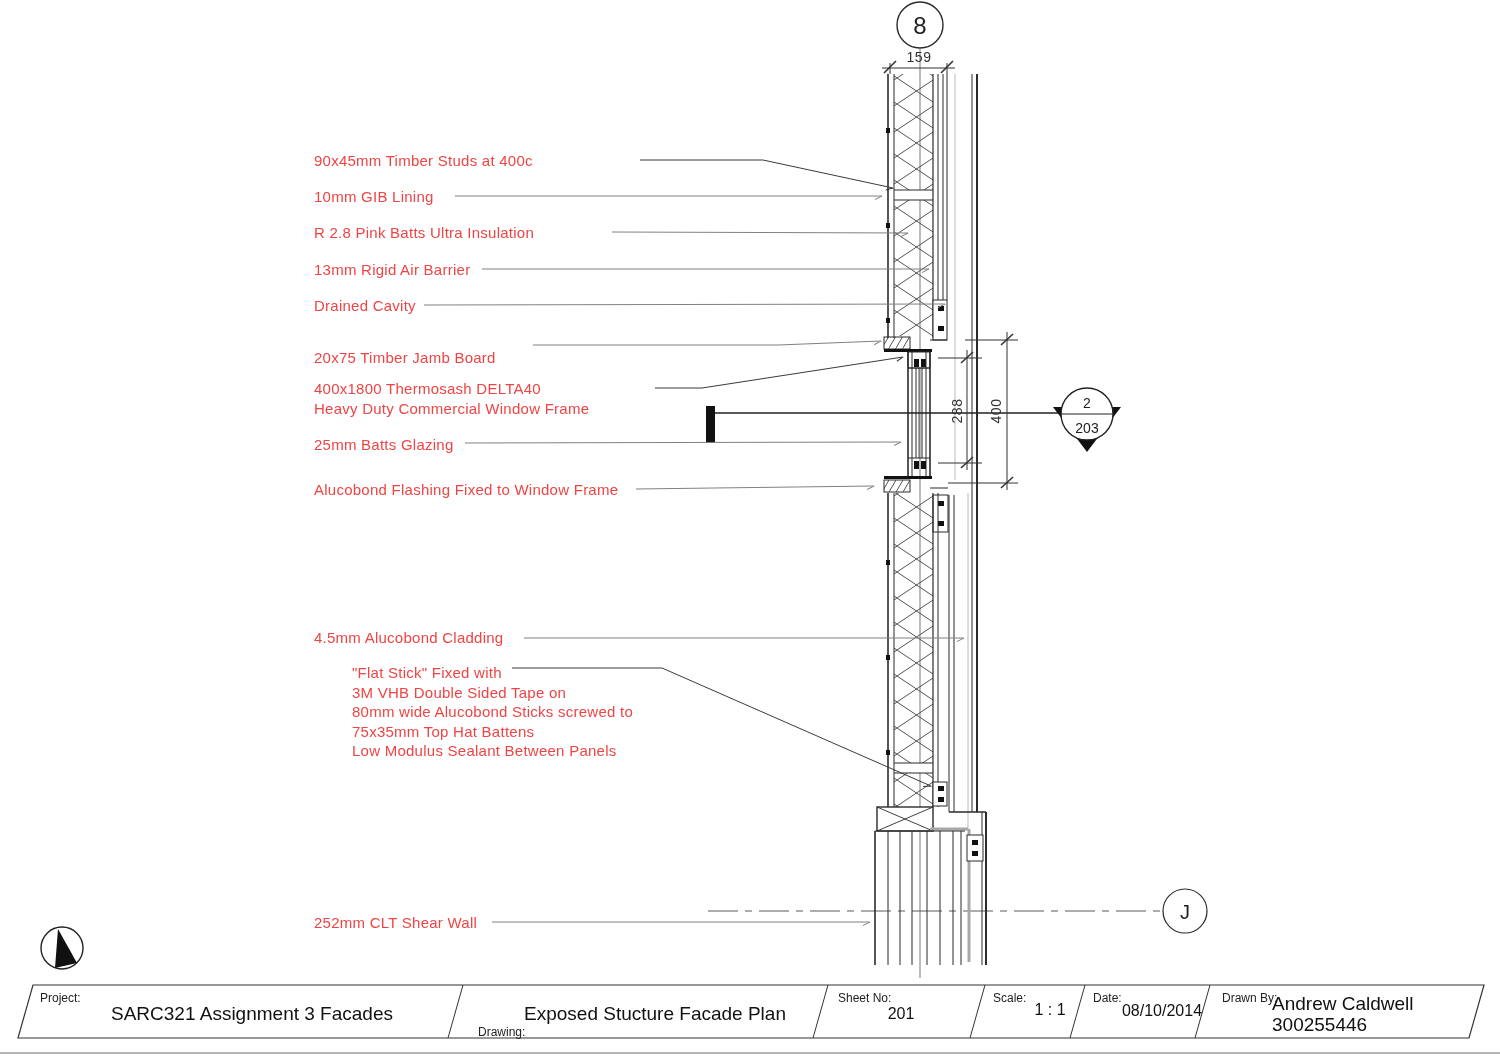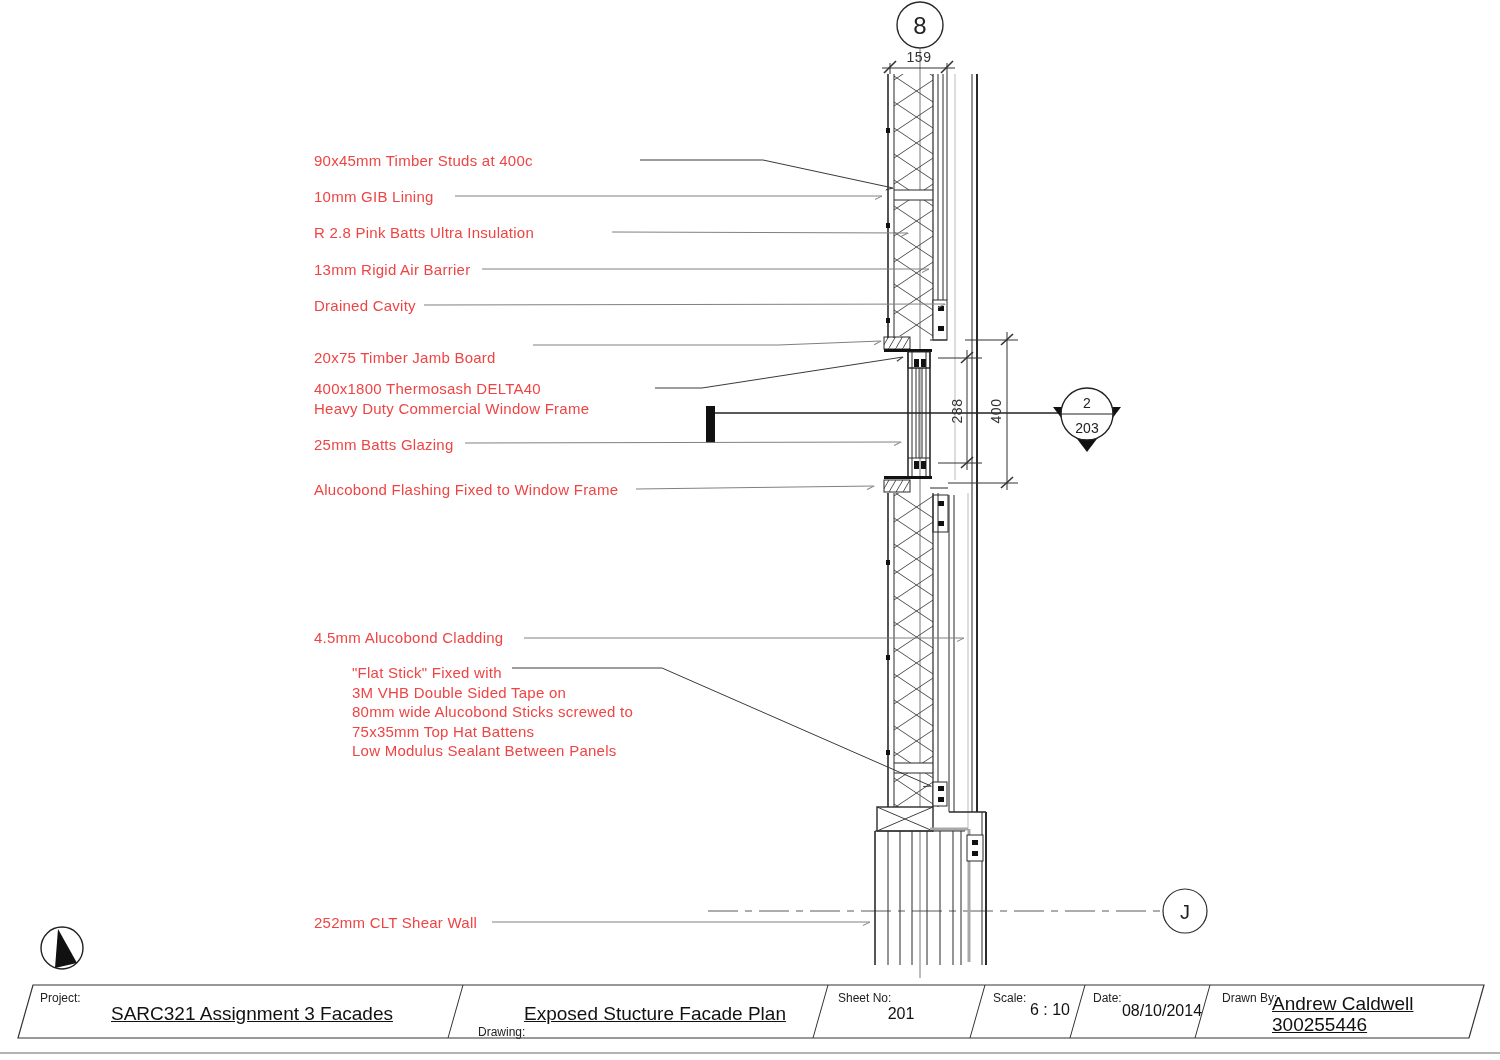--- a/index.html
+++ b/index.html
@@ -8,21 +8,21 @@
   svg.linework{position:absolute;left:0;top:0;}
   .txt{position:absolute;white-space:nowrap;}
   .ann{font-size:15px;letter-spacing:.25px;color:#ef4444;line-height:19.5px;}
   .pre{white-space:pre-line;}
   .ctr{transform:translate(-50%,-50%);}
   .dimv{transform:translate(-50%,-50%) rotate(-90deg);font-size:14px;color:#333;letter-spacing:.5px;}
   .dimh{transform:translate(-50%,-50%);font-size:14px;color:#333;letter-spacing:.5px;}
   .bub{transform:translate(-50%,-50%);font-size:24px;color:#222;}
   .mknum{transform:translate(-50%,-50%);font-size:14px;color:#222;}
   .tb-label{font-size:12px;color:#222;}
-  .tb-val-lg{font-size:19px;color:#111;text-decoration:underline;}
+  .tb-val-lg{font-size:19px;color:#111;}
   .tb-val-md{font-size:16px;color:#111;}
 </style>
 </head>
 <body>
 
 <div class="sheet">
 
 <svg class="linework" width="1500" height="1060" viewBox="0 0 1500 1060">
   <defs>
     <pattern id="batt" width="39" height="26" patternUnits="userSpaceOnUse">
@@ -242,20 +242,20 @@
 Low Modulus Sealant Between Panels</div>
 <div class="txt ann" style="left:314px;top:913px;">252mm CLT Shear Wall</div>
 
 <div class="txt tb-label" style="left:40px;top:991px;">Project:</div>
 <div class="txt tb-val-lg ctr" style="left:252px;top:1014px;">SARC321 Assignment 3 Facades</div>
 <div class="txt tb-label" style="left:478px;top:991px;margin-top:34px;">Drawing:</div>
 <div class="txt tb-val-lg ctr" style="left:655px;top:1014px;">Exposed Stucture Facade Plan</div>
 <div class="txt tb-label" style="left:838px;top:991px;">Sheet No:</div>
 <div class="txt tb-val-md ctr" style="left:901px;top:1014px;">201</div>
 <div class="txt tb-label" style="left:993px;top:991px;">Scale:</div>
-<div class="txt tb-val-md ctr" style="left:1050px;top:1010px;">6 : 10</div>
+<div class="txt tb-val-md ctr" style="left:1050px;top:1010px;">1 : 1</div>
 <div class="txt tb-label" style="left:1093px;top:991px;">Date:</div>
 <div class="txt tb-val-md ctr" style="left:1162px;top:1011px;">08/10/2014</div>
 <div class="txt tb-label" style="left:1222px;top:991px;">Drawn By:</div>
 <div class="txt tb-val-lg pre" style="left:1272px;top:993px;line-height:21px;">Andrew Caldwell
 300255446</div>
 
 </div>
 
 </body></html>

